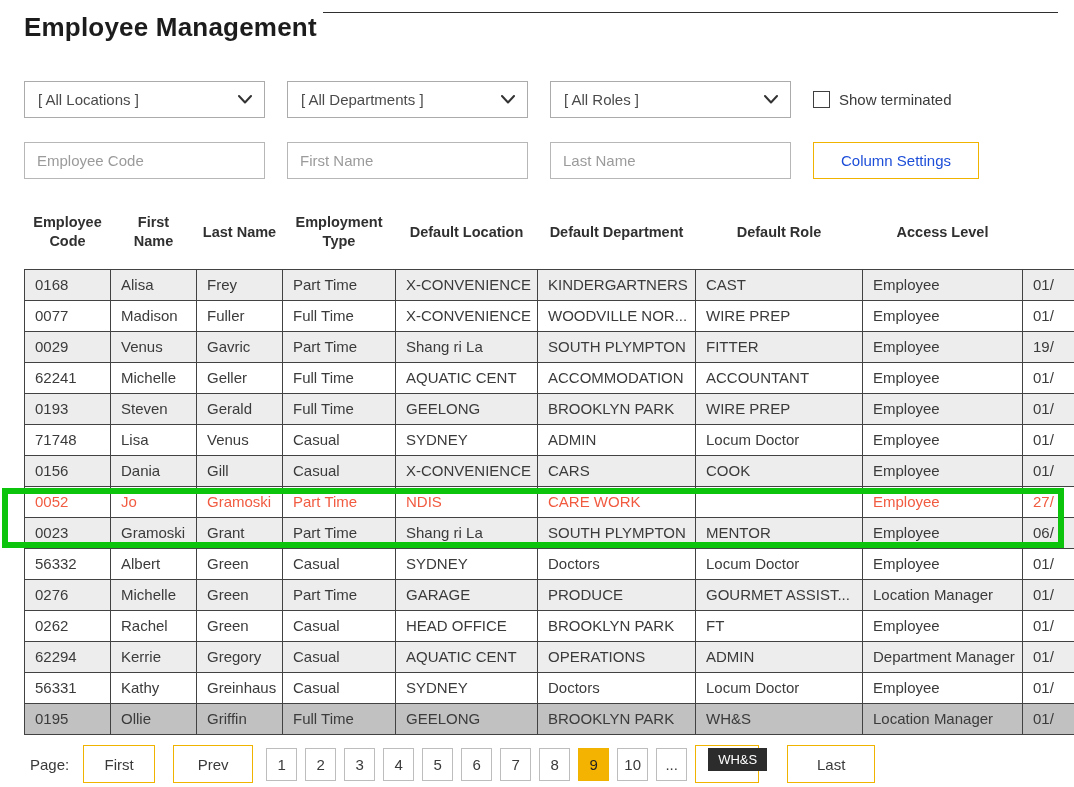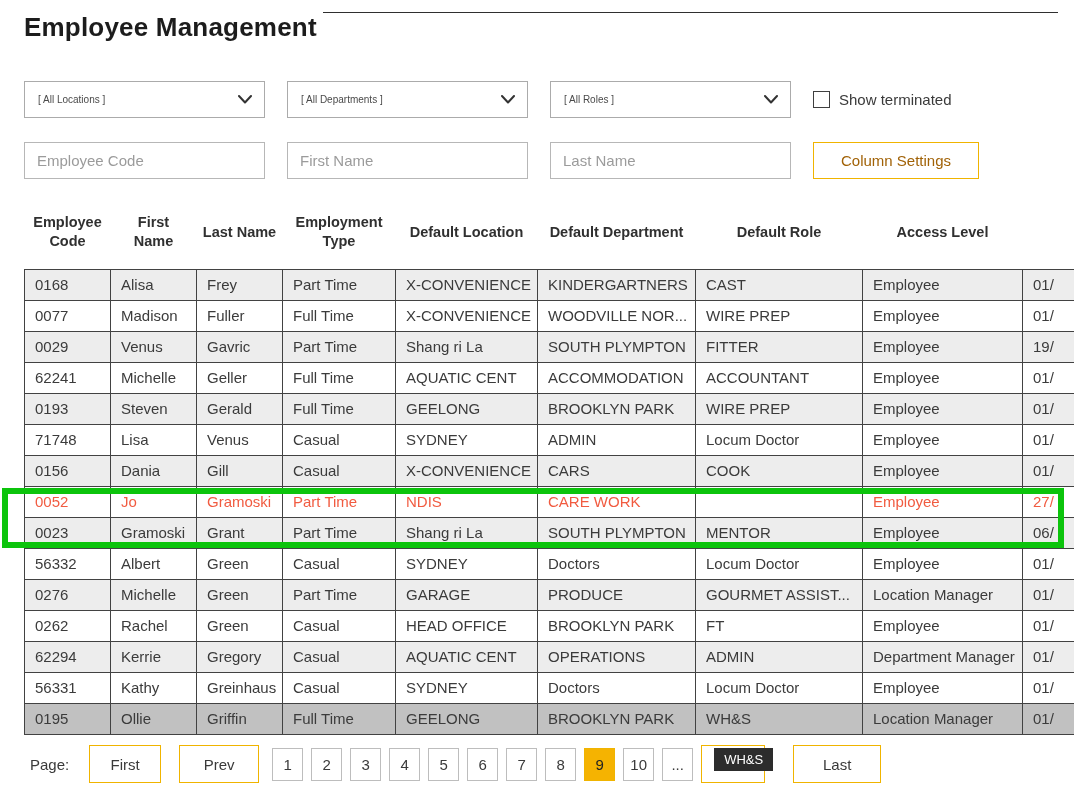--- a/index.html
+++ b/index.html
@@ -19,30 +19,30 @@
 
   
   .title-row{display:flex;align-items:flex-start;margin:12px 16px 0 24px;}
   .title-row h1{font-size:26px;font-weight:700;color:#1C1C1C;letter-spacing:.2px;white-space:nowrap;}
   .title-rule{flex:1;border-bottom:1px solid #2F2F2F;margin:0 0 4px 6px;height:1px;}
 
   
   .filters{display:grid;grid-template-columns:241px 241px 241px auto;
     column-gap:22px;row-gap:24px;margin:38px 0 0 24px;align-items:center;}
   .select{height:37px;border:1px solid #ABABAB;display:flex;align-items:center;
-    justify-content:space-between;padding:0 12px 0 13px;font-size:10px;color:#4A4A4A;
+    justify-content:space-between;padding:0 12px 0 13px;font-size:15px;color:#4A4A4A;
     background:#fff;cursor:pointer;}
   .select .chev{display:flex;align-items:center;}
   .check-wrap{display:flex;align-items:flex-start;gap:9px;font-size:15px;color:#3A3A3A;}
   .checkbox{width:17px;height:17px;border:1.5px solid #3F3F3F;background:#fff;display:inline-block;cursor:pointer;}
   .txt{height:37px;width:241px;border:1px solid #B7B7B7;padding:0 12px;font-size:15px;
     font-family:"Liberation Sans",sans-serif;color:#333;}
   .txt::placeholder{color:#9B9B9B;}
   .btn-gold{height:37px;width:166px;background:#fff;border:1.5px solid var(--accent-gold);
-    font-size:15px;color:#a16207;font-family:"Liberation Sans",sans-serif;cursor:pointer;}
+    font-size:15px;color:#1d4ed8;font-family:"Liberation Sans",sans-serif;cursor:pointer;}
 
   
   .table-wrap{margin:34px 0 0 24px;width:1050px;overflow:hidden;}
   table{border-collapse:collapse;table-layout:fixed;width:1118px;font-size:15px;}
   th{border:none;font-size:14.5px;font-weight:700;color:#303030;text-align:center;
     vertical-align:middle;padding:0 6px 18px 6px;line-height:19px;}
   td{border:1px solid var(--table-border);padding:5px 10px;height:31px;line-height:20px;
     white-space:nowrap;overflow:hidden;color:#3B3B3B;background:#fff;}
   col.c1{width:86px}col.c2{width:86px}col.c3{width:86px}col.c4{width:113px}
   col.c5{width:142px}col.c6{width:158px}col.c7{width:167px}col.c8{width:160px}col.c9{width:120px}
@@ -51,21 +51,21 @@
   tr.row-selected td{background:#fff;color:var(--selected-row-text);}
   tr.row-hover td{background:var(--row-hover-bg);}
   tbody tr{cursor:pointer;}
 
   
   .green-box{position:absolute;left:2px;top:476px;width:1062px;height:60px;
     border:6px solid var(--highlight-green);pointer-events:none;}
 
   
   .pagination{display:flex;align-items:center;margin:9px 0 0 30px;height:40px;}
-  .pg-label{font-size:15px;color:#3A3A3A;margin-right:20px;}
+  .pg-label{font-size:15px;color:#3A3A3A;margin-right:14px;}
   .pg-big{height:38px;background:#fff;border:1.5px solid var(--accent-gold);
     font-size:15px;color:#3A3A3A;font-family:"Liberation Sans",sans-serif;cursor:pointer;}
   .pg-first{width:72px;margin-right:18px;}
   .pg-prev{width:80px;margin-right:13px;}
   .pg-nums{display:flex;align-items:center;gap:8px;}
   .pg-num{width:31px;height:33px;background:#fff;border:1px solid #BDBDBD;font-size:15px;
     color:#3A3A3A;font-family:"Liberation Sans",sans-serif;cursor:pointer;}
   .pg-num.active{background:var(--active-page-bg);border-color:var(--accent-gold);color:#222;}
   .pg-next{width:64px;margin-left:8px;position:relative;}
   .pg-last{width:88px;margin-left:28px;}

